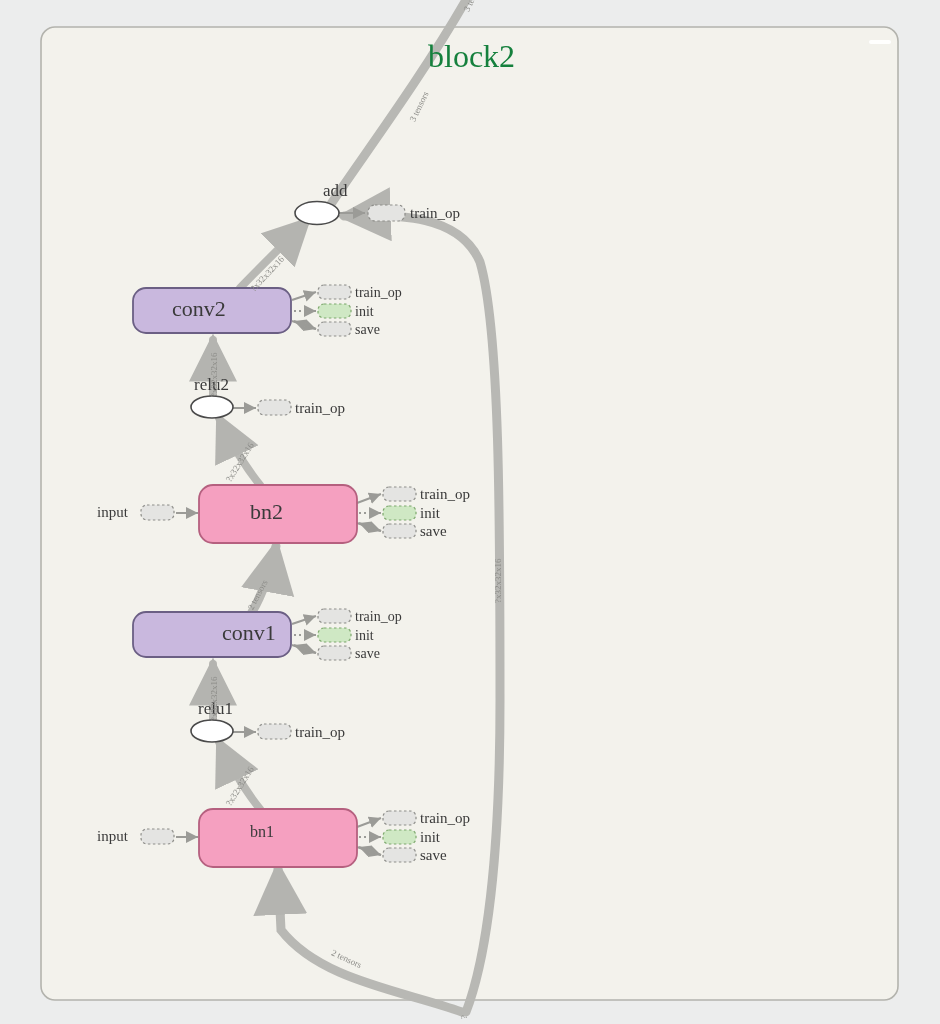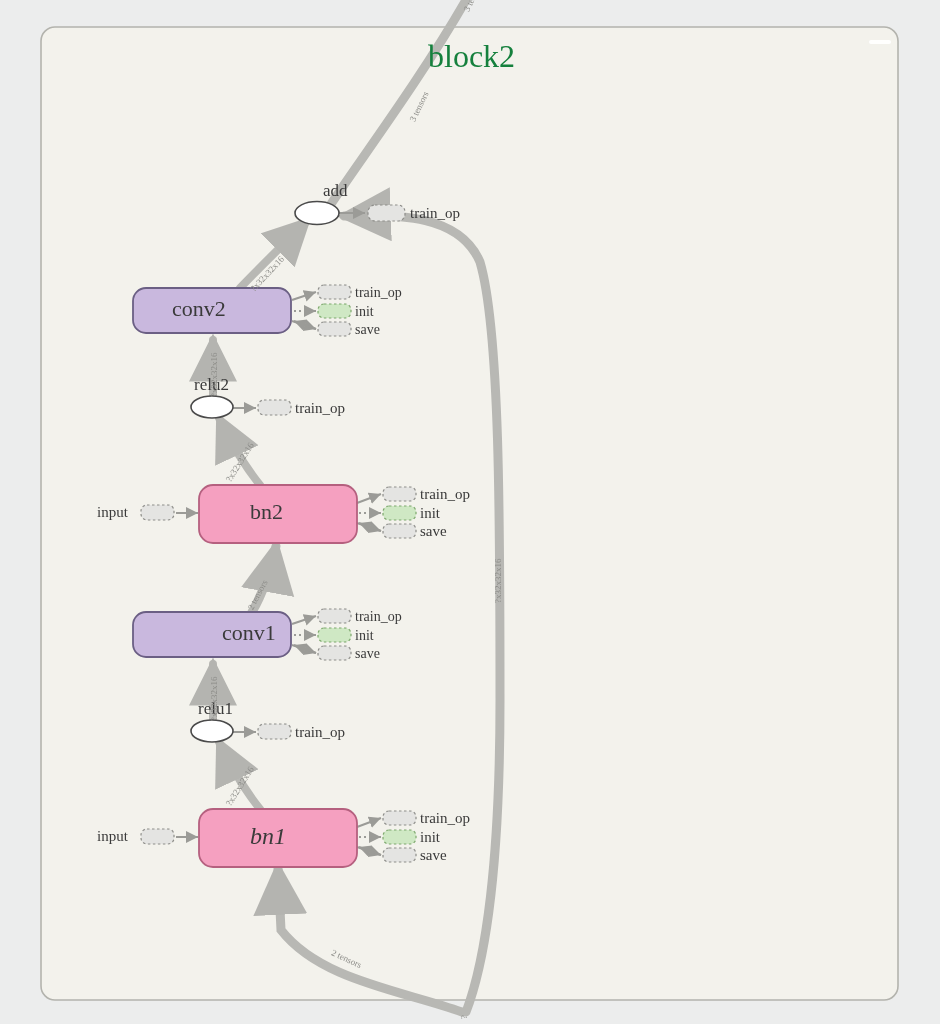--- a/index.html
+++ b/index.html
@@ -130,21 +130,21 @@
   </svg>
 
   <div class="oplabel" style="left:428px;top:38px;font-size:32px;color:#15803d;">block2</div>
 
   <div class="oplabel" style="left:323px;top:181px;font-size:17px;">add</div>
   <div class="oplabel" style="left:172px;top:296px;font-size:22px;">conv2</div>
   <div class="oplabel" style="left:194px;top:375px;font-size:17px;">relu2</div>
   <div class="oplabel" style="left:250px;top:499px;font-size:22px;">bn2</div>
   <div class="oplabel" style="left:184px;top:620px;font-size:22px;margin-left:38px;">conv1</div>
   <div class="oplabel" style="left:198px;top:699px;font-size:17px;">relu1</div>
-  <div class="oplabel" style="left:250px;top:823px;font-size:24px;font-style:italic;">bn1</div>
+  <div class="oplabel" style="left:250px;top:823px;font-size:16px;">bn1</div>
 
   <div class="oplabel" style="left:410px;top:205px;font-size:15px;">train_op</div>
   <div class="oplabel" style="left:355px;top:285px;font-size:14px;">train_op</div>
   <div class="oplabel" style="left:355px;top:304px;font-size:14px;">init</div>
   <div class="oplabel" style="left:355px;top:322px;font-size:14px;">save</div>
   <div class="oplabel" style="left:295px;top:400px;font-size:15px;">train_op</div>
   <div class="oplabel" style="left:420px;top:486px;font-size:15px;">train_op</div>
   <div class="oplabel" style="left:420px;top:505px;font-size:15px;">init</div>
   <div class="oplabel" style="left:420px;top:523px;font-size:15px;">save</div>
   <div class="oplabel" style="left:97px;top:504px;font-size:15px;">input</div>

